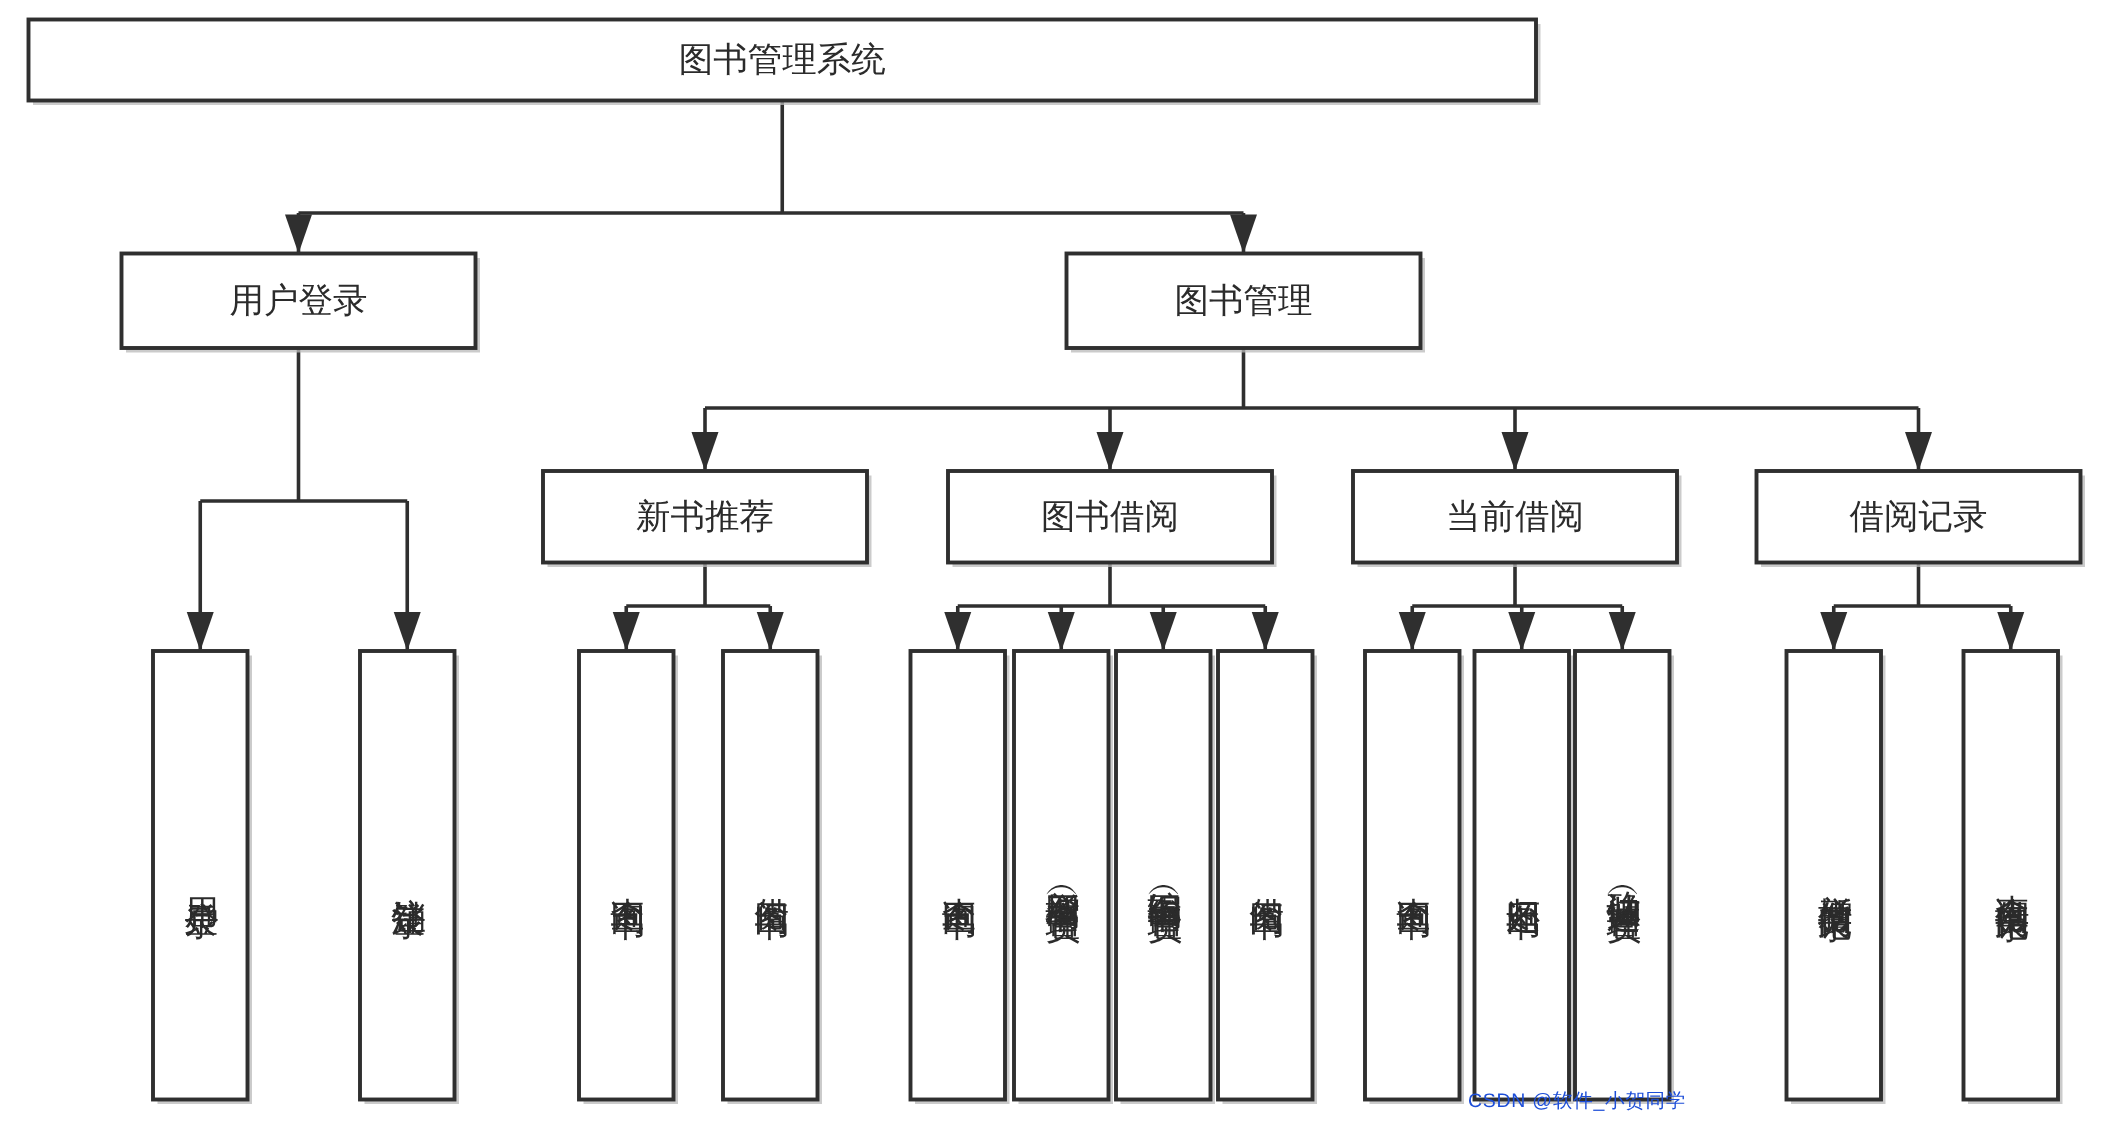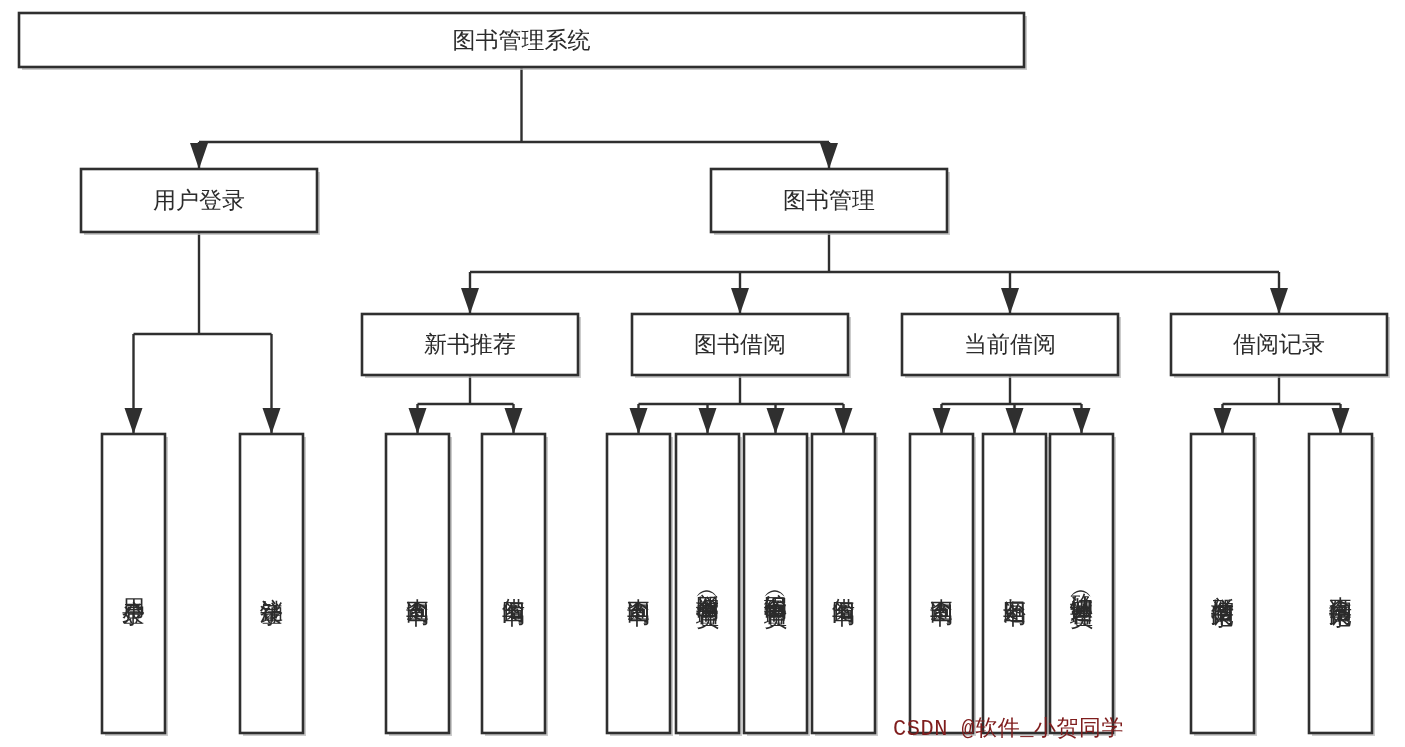--- a/index.html
+++ b/index.html
@@ -68,23 +68,23 @@
     font-size: 23px;
     line-height: 1.18;
     color: #2b2b2b;
     letter-spacing: 2px;
     white-space: nowrap;
   }
   .watermark {
     position: absolute;
     right: 8px;
     bottom: 4px;
-    font-family: Liberation Mono, monospace;
-    font-size: 22px;
-    color: #7f1d1d;
+    font-family: Liberation Sans, sans-serif;
+    font-size: 13px;
+    color: #1d4ed8;
     letter-spacing: 0.5px;
     white-space: nowrap;
   }
 </style>
 </head>
 <body>
 
 <div id="diagram-root">
   <svg id="flow-svg" viewBox="0 0 1405 747">
     <g id="connector-layer">

